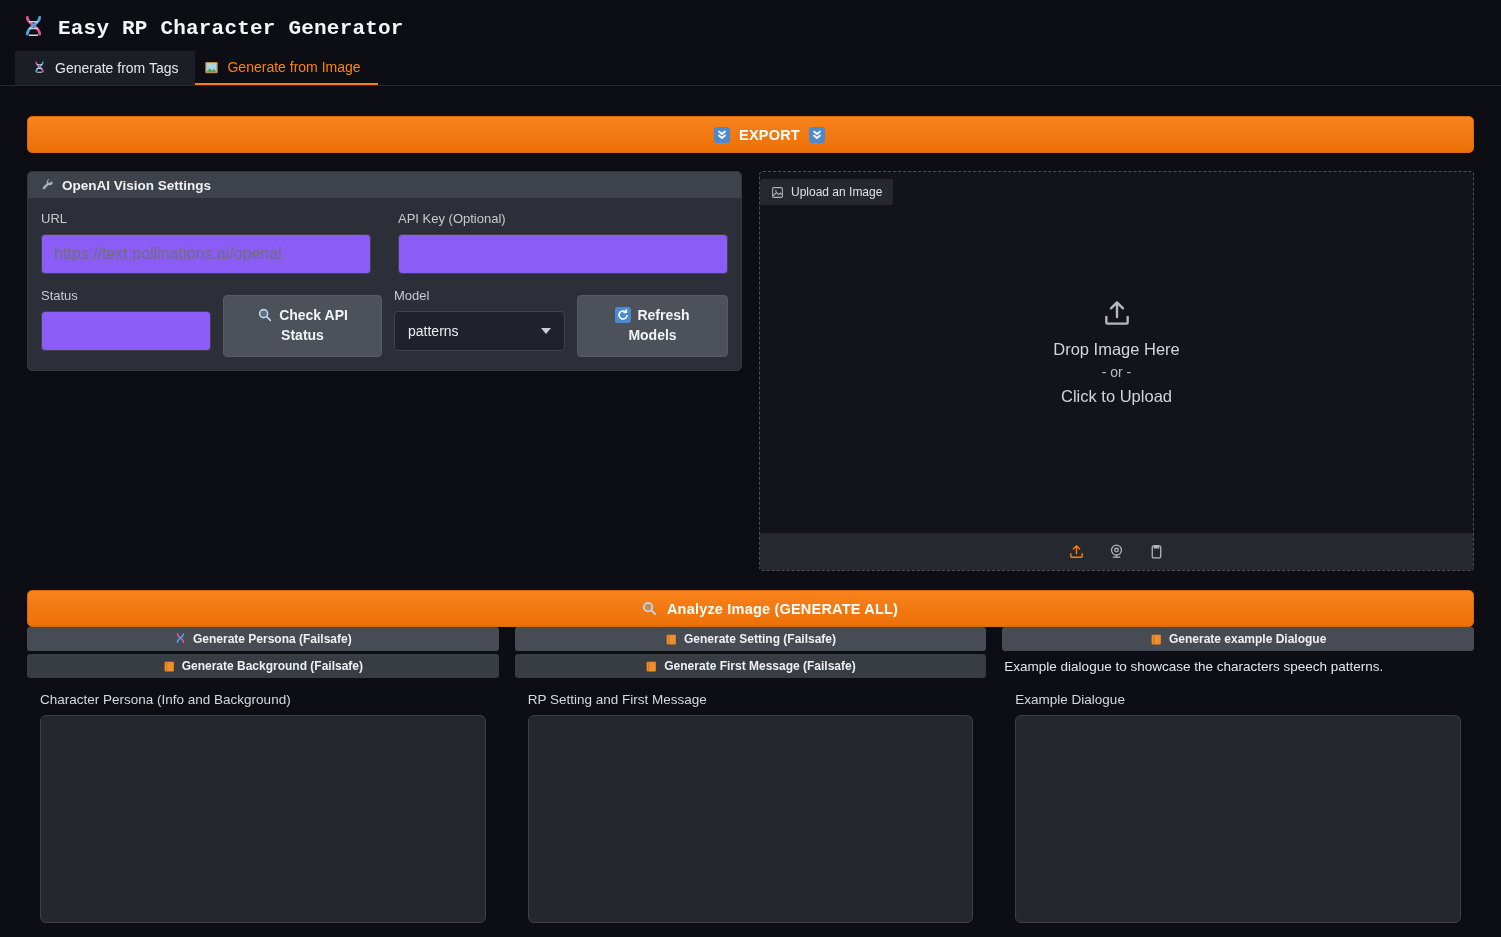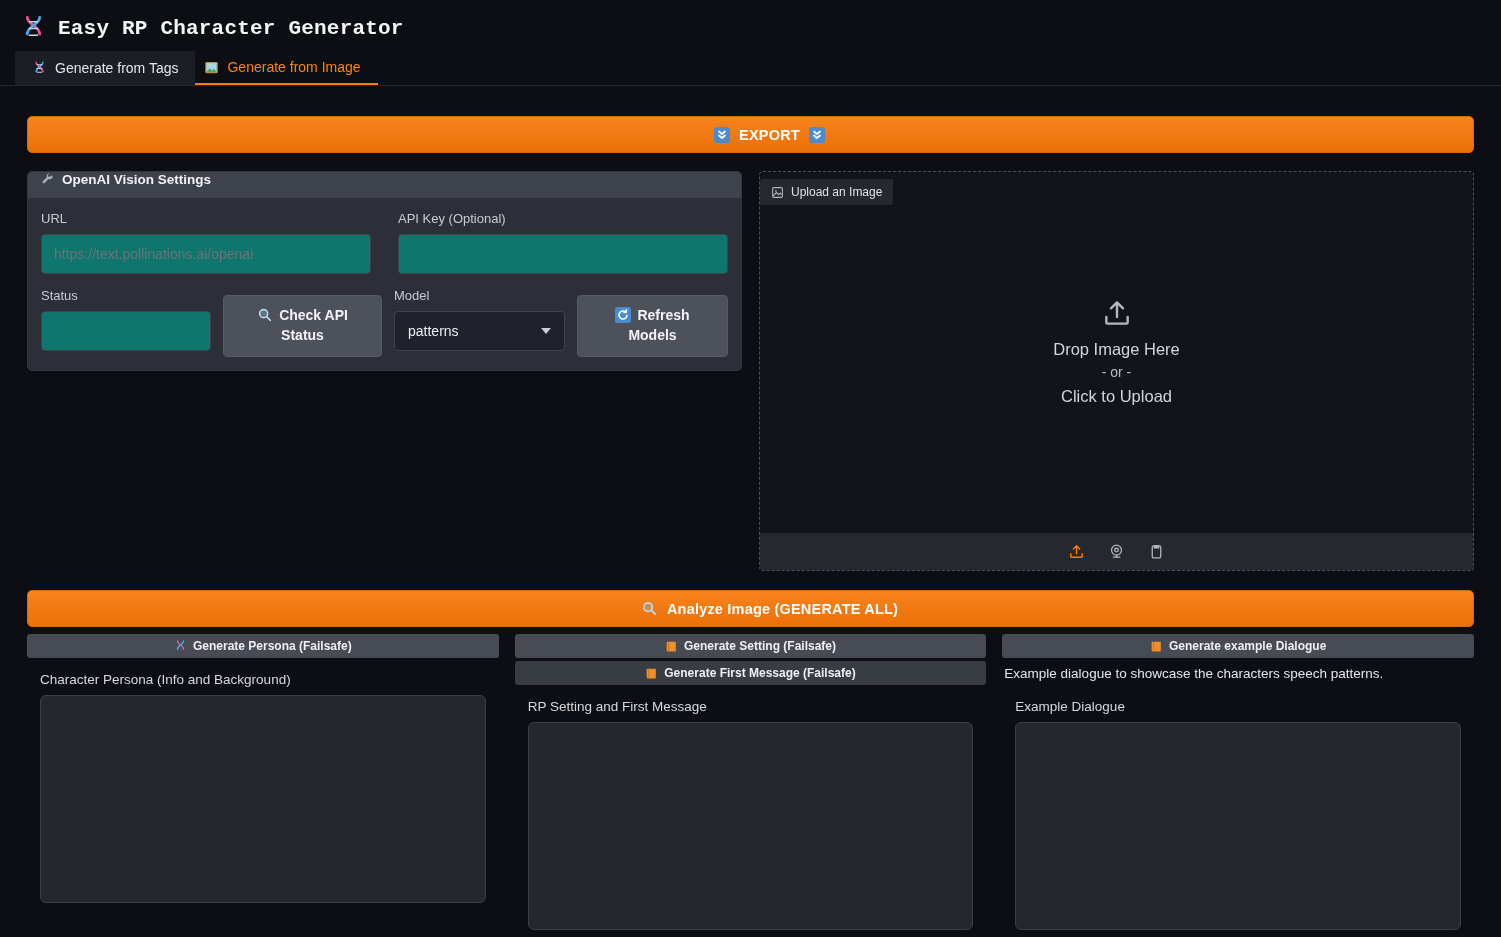--- a/index.html
+++ b/index.html
@@ -29,29 +29,29 @@
     cursor:pointer; font-family:inherit; letter-spacing:.2px;padding-left:44px;
   }
   .export-btn { margin-top:30px; }
   .sq-ic { width:16px; height:16px; background:#4a8bd0; border-radius:3px; display:flex; align-items:center; justify-content:center; }
   .sq-ic svg { width:12px; height:12px; }
   .mag-ic { width:17px; height:17px; display:flex; }
   
   .top-row { display:flex; gap:17px; margin-top:18px; align-items:flex-start; }
   
   .settings { width:715px; background:#2c2f37; border:1px solid #33363e; border-radius:5px; overflow:hidden; }
-  .panel-header { height:26px; background:#3e424b; display:flex; align-items:flex-start; gap:8px; padding:0 12px; font-size:13.5px; font-weight:700; color:#f0f1f3; }
+  .panel-header { height:26px; background:#3e424b; display:flex; align-items:center; gap:8px; padding:0 12px; font-size:13.5px; font-weight:700; color:#f0f1f3; }
   .panel-header .ph-ic { width:14px; height:14px; display:flex; }
   .panel-body { padding:13px; }
   .grid2 { display:grid; grid-template-columns:1fr 1fr; column-gap:27px; }
   .grid4 { display:grid; grid-template-columns:170px 159px 171px 1fr; column-gap:12px; margin-top:14px; align-items:start; }
   .field label { display:block; font-size:13px; color:#c7cad0; margin-bottom:8px; }
   .field input {
-    width:100%; height:40px; background:#0f766e; border:1px solid #3f434c; border-radius:4px;
-    color:#e8eaed; padding:0 12px; font-size:14px; font-family:inherit;
+    width:100%; height:40px; background:#8b5cf6; border:1px solid #3f434c; border-radius:4px;
+    color:#e8eaed; padding:0 12px; font-size:16px; font-family:inherit;
   }
   .field input::placeholder { color:#6c717a; }
   .select {
     height:40px; background:#1f222a; border:1px solid #3f434c; border-radius:4px;
     display:flex; align-items:center; justify-content:space-between; padding:0 13px;
     font-size:14px; color:#eceef1; cursor:pointer;
   }
   .caret { width:0; height:0; border-left:5px solid transparent; border-right:5px solid transparent; border-top:6px solid #c9ccd2; }
   .gray-btn {
     height:62px; margin-top:7px; background:#4c515a; border:1px solid #565b64; border-radius:4px;
@@ -75,21 +75,21 @@
   .upload-tab .ut-ic { width:13px; height:13px; display:flex; }
   .drop-zone { flex:1; display:flex; flex-direction:column; align-items:center; justify-content:center; cursor:pointer; }
   .drop-ic { width:32px; height:32px; margin-bottom:8px; }
   .drop-main { font-size:16.5px; color:#d2d5da; line-height:1.5; }
   .drop-or { font-size:14px; color:#b9bdc3; line-height:1.6; }
   .source-bar { height:37px; background:#25282e; display:flex; align-items:center; justify-content:center; gap:23px; border-radius:0 0 3px 3px; }
   .src-btn { background:none; border:none; padding:0; cursor:pointer; height:18px; }
   .src-btn svg { width:17px; height:17px; }
   
   .analyze-btn { margin-top:19px; }
-  .gen-grid { margin-top:7px; display:grid; grid-template-columns:1fr 1fr 1fr; column-gap:16px; }
+  .gen-grid { margin-top:0; display:grid; grid-template-columns:1fr 1fr 1fr; column-gap:16px; }
   .gen-col { display:flex; flex-direction:column; }
   .mini {
     height:24px; margin-bottom:3px; border:none; border-radius:3px;
     font-size:12px; font-weight:700; color:#eef0f2;
     display:flex; align-items:center; justify-content:center; gap:6px;
     cursor:pointer; font-family:inherit;
   }
   .mini .mini-ic { width:13px; height:13px; display:flex; }
   .mini.r1 { background:#474b53; }
   .mini.r2 { background:#383c43; }
@@ -267,59 +267,68 @@
     <div class="gen-col">
       <button class="mini r1">
         <span class="mini-ic">
           <svg viewBox="0 0 24 24" fill="none">
             <path d="M6.5 2c0 7 11 7 11 15" stroke="#e0569e" stroke-width="3" stroke-linecap="round"></path>
             <path d="M17.5 2c0 7-11 7-11 15" stroke="#4aa8e8" stroke-width="3" stroke-linecap="round"></path>
           </svg>
         </span>
         <span>Generate Persona (Failsafe)</span>
       </button>
-      <div class="field-wrap">
-        <div class="field-label">Character Persona (Info and Background)</div>
-        <textarea style=""></textarea>
-      </div>
-    </div>
-
-    <div class="gen-col">
-      <button class="mini r1">
+      <button class="mini r2">
         <span class="mini-ic">
           <svg viewBox="0 0 24 24">
               <path d="M5 3h14a1 1 0 0 1 1 1v16a1 1 0 0 1-1 1H5a2 2 0 0 1-2-2V5a2 2 0 0 1 2-2z" fill="#ef8e2a"></path>
               <path d="M7 3v18" stroke="#c96f15" stroke-width="1.6"></path>
             </svg>
         </span>
-        <span>Generate Setting (Failsafe)</span>
-      </button>
-      <button class="mini r2">
+        <span>Generate Background (Failsafe)</span>
+      </button>
+      <div class="field-wrap">
+        <div class="field-label">Character Persona (Info and Background)</div>
+        <textarea style=""></textarea>
+      </div>
+    </div>
+
+    <div class="gen-col">
+      <button class="mini r1">
         <span class="mini-ic">
           <svg viewBox="0 0 24 24">
               <path d="M5 3h14a1 1 0 0 1 1 1v16a1 1 0 0 1-1 1H5a2 2 0 0 1-2-2V5a2 2 0 0 1 2-2z" fill="#ef8e2a"></path>
               <path d="M7 3v18" stroke="#c96f15" stroke-width="1.6"></path>
             </svg>
         </span>
-        <span>Generate First Message (Failsafe)</span>
-      </button>
-      <div class="field-wrap">
-        <div class="field-label">RP Setting and First Message</div>
-        <textarea style=""></textarea>
-      </div>
-    </div>
-
-    <div class="gen-col">
-      <button class="mini r1">
+        <span>Generate Setting (Failsafe)</span>
+      </button>
+      <button class="mini r2">
         <span class="mini-ic">
           <svg viewBox="0 0 24 24">
               <path d="M5 3h14a1 1 0 0 1 1 1v16a1 1 0 0 1-1 1H5a2 2 0 0 1-2-2V5a2 2 0 0 1 2-2z" fill="#ef8e2a"></path>
               <path d="M7 3v18" stroke="#c96f15" stroke-width="1.6"></path>
             </svg>
         </span>
+        <span>Generate First Message (Failsafe)</span>
+      </button>
+      <div class="field-wrap">
+        <div class="field-label">RP Setting and First Message</div>
+        <textarea style=""></textarea>
+      </div>
+    </div>
+
+    <div class="gen-col">
+      <button class="mini r1">
+        <span class="mini-ic">
+          <svg viewBox="0 0 24 24">
+              <path d="M5 3h14a1 1 0 0 1 1 1v16a1 1 0 0 1-1 1H5a2 2 0 0 1-2-2V5a2 2 0 0 1 2-2z" fill="#ef8e2a"></path>
+              <path d="M7 3v18" stroke="#c96f15" stroke-width="1.6"></path>
+            </svg>
+        </span>
         <span>Generate example Dialogue</span>
       </button>
       <div class="note">Example dialogue to showcase the characters speech patterns.</div>
       <div class="field-wrap">
         <div class="field-label">Example Dialogue</div>
         <textarea style=""></textarea>
       </div>
     </div>
 
   </div>

